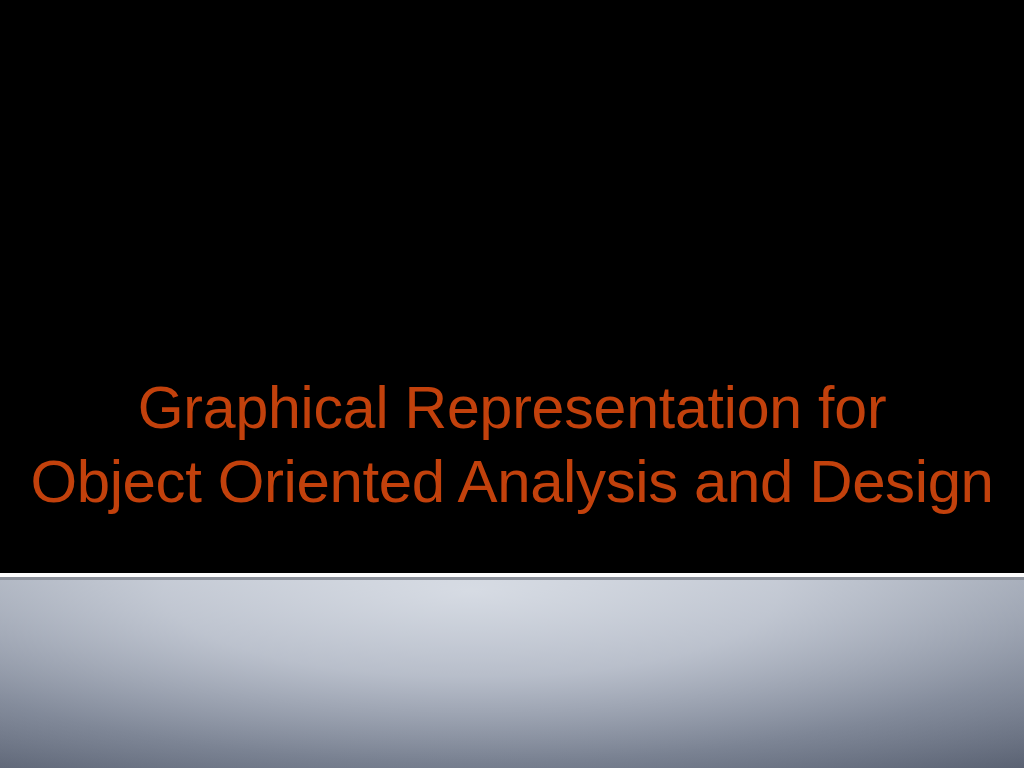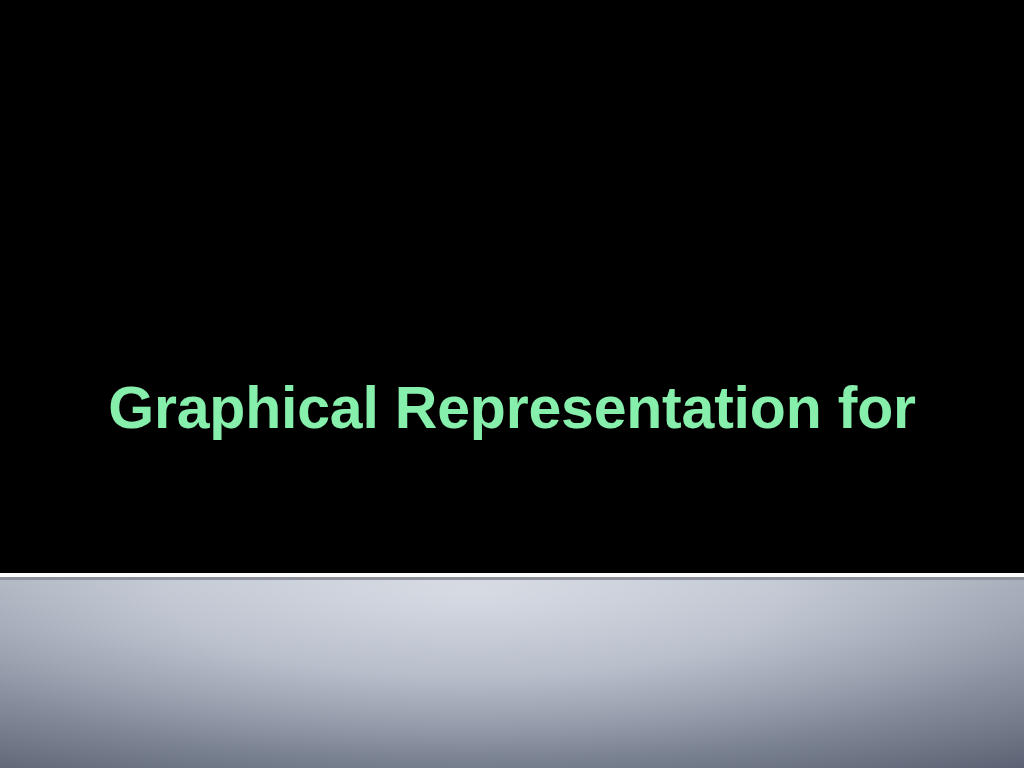--- a/index.html
+++ b/index.html
@@ -32,24 +32,24 @@
     position: absolute;
     left: 0;
     top: 371px;
     width: 1024px;
     text-align: center;
     line-height: 74px;
   }
 
   .title-line {
     display: block;
-    color: #86efac;
+    color: #c2410c;
     font-family: "Liberation Sans", sans-serif;
     font-size: 59px;
-    font-weight: 700;
+    font-weight: 400;
     letter-spacing: -0.2px;
     white-space: nowrap;
   }
 
   .title-line.line-2 {
     font-size: 60px;
     letter-spacing: -0.4px;
   }
 
   
@@ -91,20 +91,21 @@
   }
 </style>
 </head>
 <body>
 
 <div class="slide">
 
   <div class="stage-top">
     <div class="title-block">
       <span class="title-line line-1">Graphical Representation for</span>
+      <span class="title-line line-2">Object Oriented Analysis and Design</span>
     </div>
   </div>
 
   <div class="divider-white"></div>
   <div class="divider-gray"></div>
 
   <div class="stage-bottom">
     
   </div>
 

